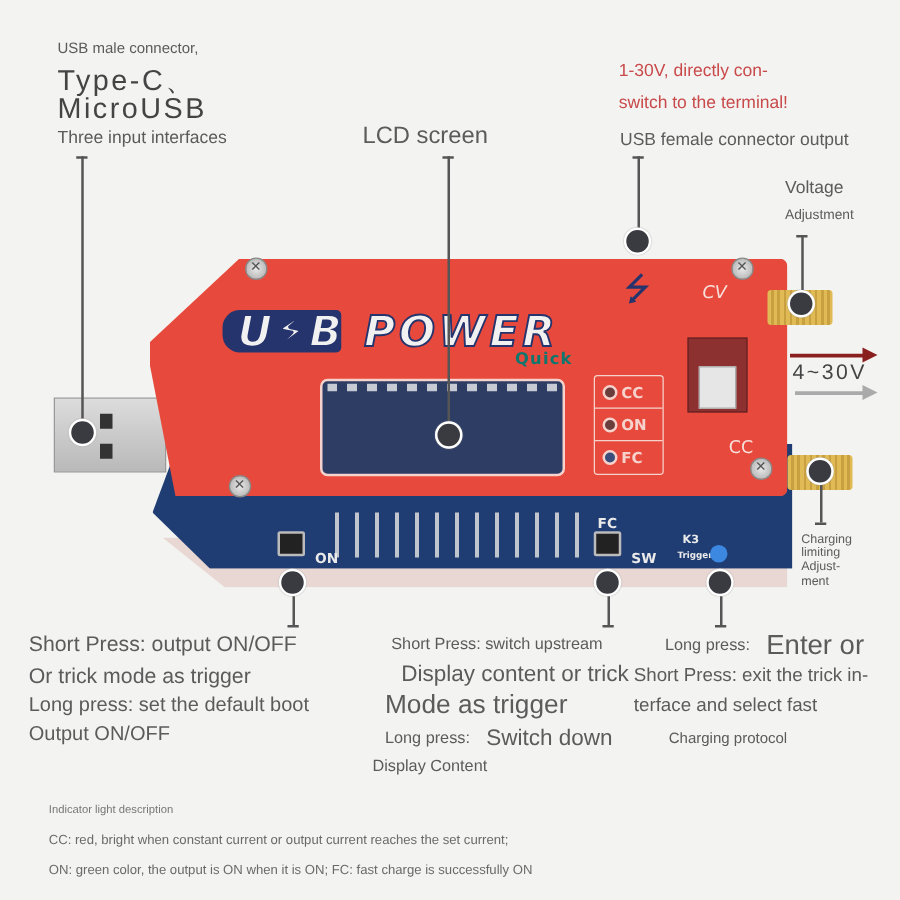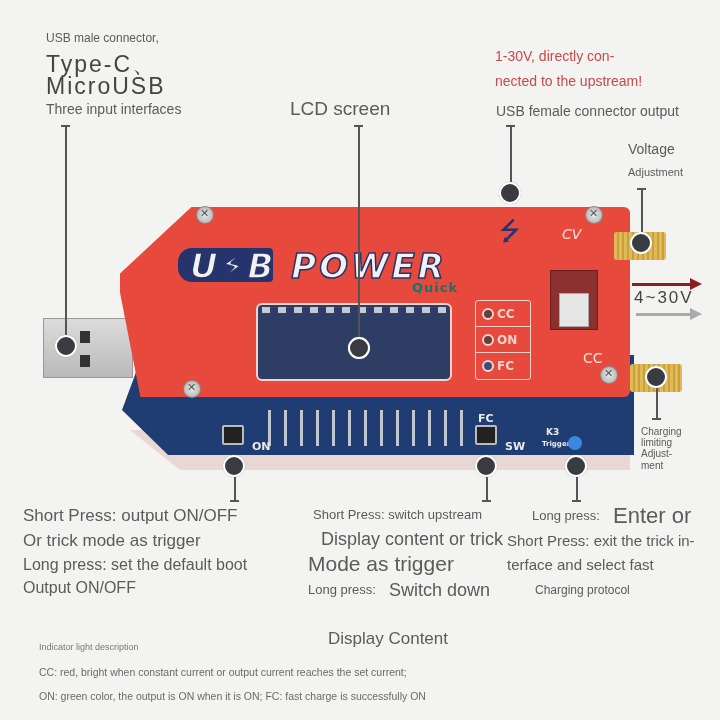--- a/index.html
+++ b/index.html
@@ -116,21 +116,21 @@
 <div class="tcap" style="left:61px;top:125px;"></div>
 <div class="leader" style="left:65px;top:125px;height:210px;"></div>
 <div class="dot" style="left:55px;top:335px;"></div>
 
 <div class="txt" style="left:290px;top:98px;font-size:19px;">LCD screen</div>
 <div class="tcap" style="left:354px;top:125px;"></div>
 <div class="leader" style="left:358px;top:125px;height:215px;"></div>
 <div class="dot" style="left:348px;top:337px;"></div>
 
 <div class="txt" style="left:495px;top:48px;font-size:14px;color:#c94a4a;">1-30V, directly con-</div>
-<div class="txt" style="left:495px;top:73px;font-size:14px;color:#c94a4a;">nected to the upstream!</div>
+<div class="txt" style="left:495px;top:73px;font-size:14px;color:#c94a4a;">switch to the terminal!</div>
 <div class="txt" style="left:496px;top:103px;font-size:14px;">USB female connector output</div>
 <div class="tcap" style="left:506px;top:125px;"></div>
 <div class="leader" style="left:510px;top:125px;height:60px;"></div>
 <div class="dot" style="left:499px;top:182px;"></div>
 
 <div class="txt" style="left:628px;top:141px;font-size:14px;text-align:center;">Voltage</div>
 <div class="txt" style="left:628px;top:166px;font-size:11px;">Adjustment</div>
 <div class="tcap" style="left:637px;top:188px;"></div>
 <div class="leader" style="left:641px;top:188px;height:46px;"></div>
 <div class="dot" style="left:630px;top:232px;"></div>
@@ -156,21 +156,21 @@
 <div class="txt" style="left:23px;top:506px;font-size:17px;">Short Press: output ON/OFF</div>
 <div class="txt" style="left:23px;top:531px;font-size:17px;">Or trick mode as trigger</div>
 <div class="txt" style="left:23px;top:556px;font-size:16px;">Long press: set the default boot</div>
 <div class="txt" style="left:23px;top:579px;font-size:16px;">Output ON/OFF</div>
 
 <div class="txt" style="left:313px;top:507px;font-size:13px;">Short Press: switch upstream</div>
 <div class="txt" style="left:308px;top:529px;font-size:18px;margin-left:13px;">Display content or trick</div>
 <div class="txt" style="left:308px;top:552px;font-size:21px;">Mode as trigger</div>
 <div class="txt" style="left:308px;top:582px;font-size:13px;">Long press:</div>
 <div class="txt" style="left:389px;top:580px;font-size:18px;">Switch down</div>
-<div class="txt" style="left:328px;top:605px;font-size:17px;margin-top:24px;">Display Content</div>
+<div class="txt" style="left:298px;top:605px;font-size:13px;">Display Content</div>
 
 <div class="txt" style="left:532px;top:508px;font-size:13px;">Long press:</div>
 <div class="txt" style="left:613px;top:503px;font-size:22px;">Enter or</div>
 <div class="txt" style="left:507px;top:532px;font-size:15px;">Short Press: exit the trick in-</div>
 <div class="txt" style="left:507px;top:556px;font-size:15px;">terface and select fast</div>
 <div class="txt" style="left:535px;top:583px;font-size:12px;">Charging protocol</div>
 
 <div class="txt" style="left:39px;top:642px;font-size:9px;color:#777;">Indicator light description</div>
 <div class="txt" style="left:39px;top:666px;font-size:10.5px;color:#6a6a6a;">CC: red, bright when constant current or output current reaches the set current;</div>
 <div class="txt" style="left:39px;top:690px;font-size:10.5px;color:#6a6a6a;">ON: green color, the output is ON when it is ON; FC: fast charge is successfully ON</div>

